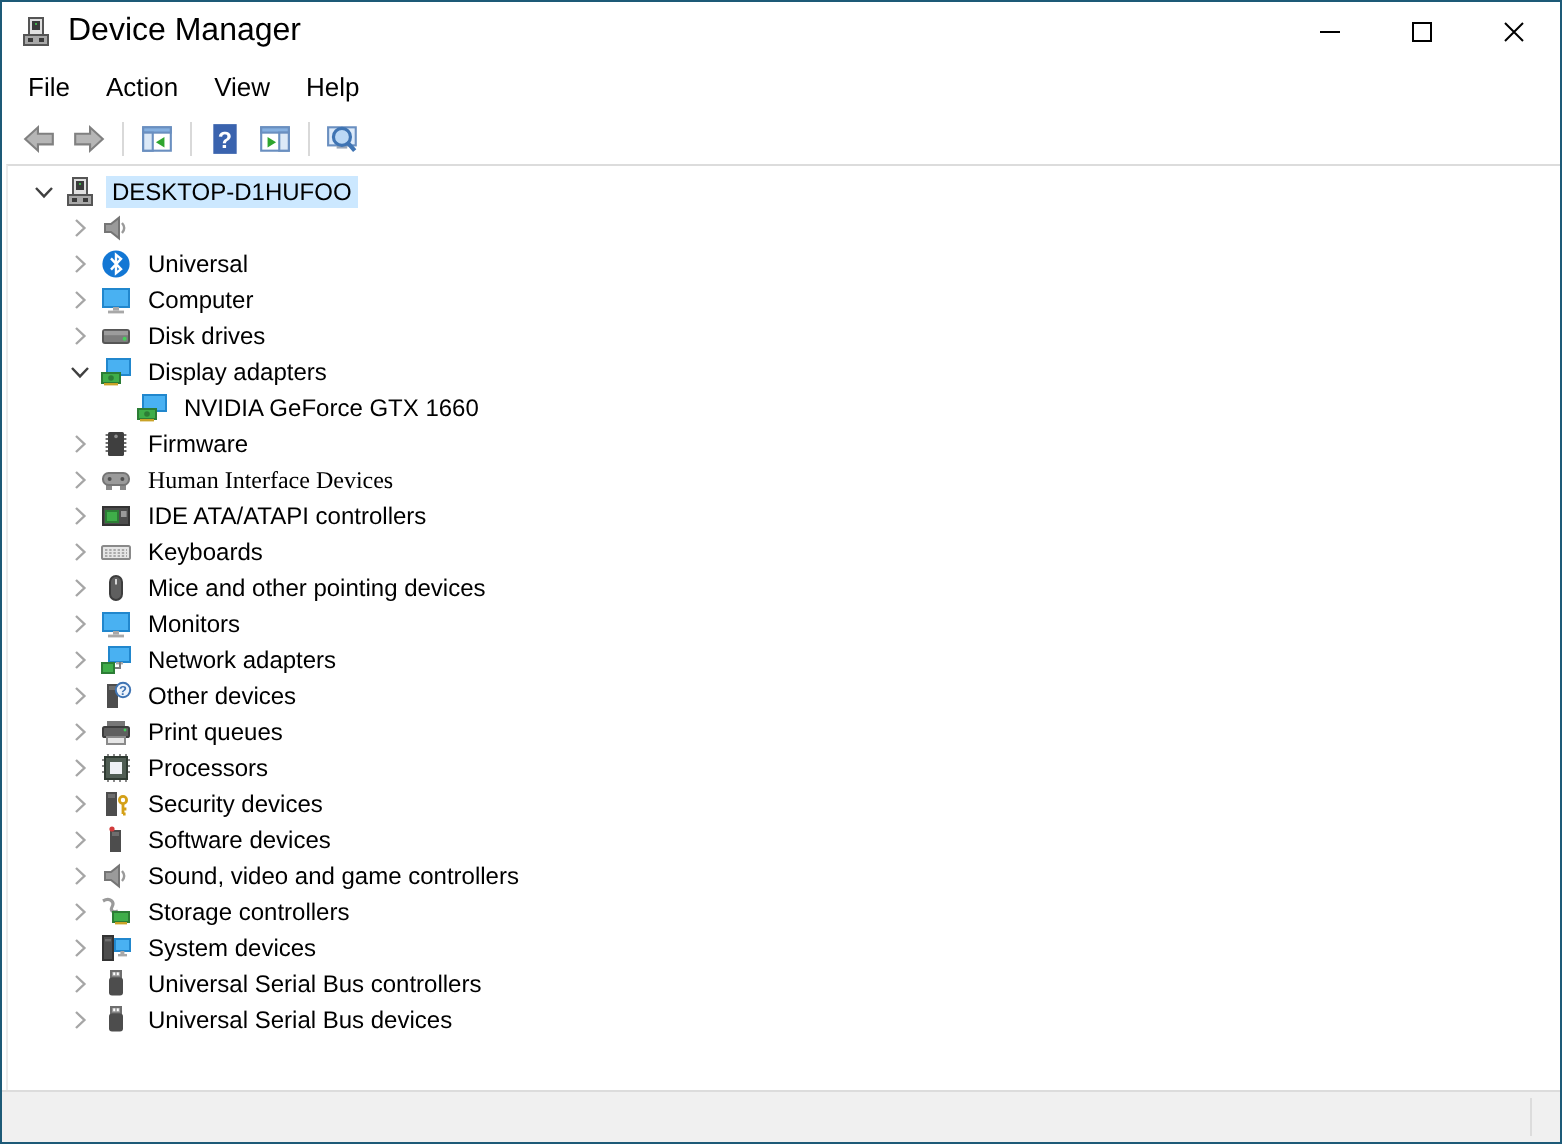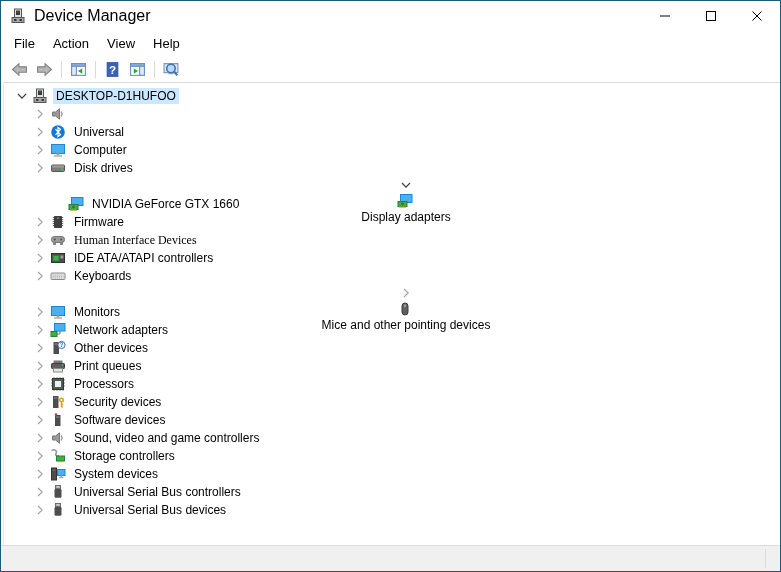--- a/index.html
+++ b/index.html
@@ -257,21 +257,21 @@
         </span>
         <span class="tree-icon">
           <svg viewBox="0 0 16 16">
             <rect x="1.5" y="5" width="13" height="6.5" rx="1" fill="#7d7d7d" stroke="#565656"></rect>
             <rect x="2" y="5.4" width="12" height="2.2" fill="#9c9c9c"></rect>
             <circle cx="12.3" cy="9.4" r="1" fill="#44cf5a"></circle>
           </svg>
         </span>
         <span class="tree-label">Disk drives</span>
       </div>
-      <div class="tree-row" style="padding-left: 28px; flex-direction: column;">
+      <div class="tree-row" style="padding-left: 28px;">
         <span class="chevron">
           <svg viewBox="0 0 16 16">
             <path d="M4 6 L8 10.2 L12 6" fill="none" stroke="#404040" stroke-width="1.2"></path>
           </svg>
         </span>
         <span class="tree-icon">
           <svg viewBox="0 0 16 16">
             <rect x="3.5" y="1.5" width="11.5" height="8" fill="#49b1f2" stroke="#2187cd"></rect>
             <rect x="1" y="8.5" width="9" height="5" fill="#3fae49" stroke="#2c7d35"></rect>
             <circle cx="5.5" cy="11" r="1.4" fill="#2c7d35"></circle>
@@ -346,21 +346,21 @@
           </svg>
         </span>
         <span class="tree-icon">
           <svg viewBox="0 0 16 16">
             <rect x="1" y="5" width="14" height="6.5" rx="0.8" fill="#e6e6e6" stroke="#8a8a8a"></rect>
             <path d="M2.5 7 H13.5 M2.5 8.5 H13.5 M2.5 10 H13.5" stroke="#aaaaaa" stroke-width="0.9" stroke-dasharray="1.2 0.9"></path>
           </svg>
         </span>
         <span class="tree-label">Keyboards</span>
       </div>
-      <div class="tree-row" style="padding-left: 28px; flex-direction: column;">
+      <div class="tree-row" style="padding-left: 28px;">
         <span class="chevron">
           <svg viewBox="0 0 16 16">
             <path d="M6 4 L10.2 8 L6 12" fill="none" stroke="#a6a6a6" stroke-width="1.2"></path>
           </svg>
         </span>
         <span class="tree-icon">
           <svg viewBox="0 0 16 16">
             <rect x="5" y="2" width="6" height="12" rx="3" fill="#5f5f5f" stroke="#3d3d3d"></rect>
             <line x1="8" y1="3.5" x2="8" y2="6.2" stroke="#d6d6d6"></line>
           </svg>

